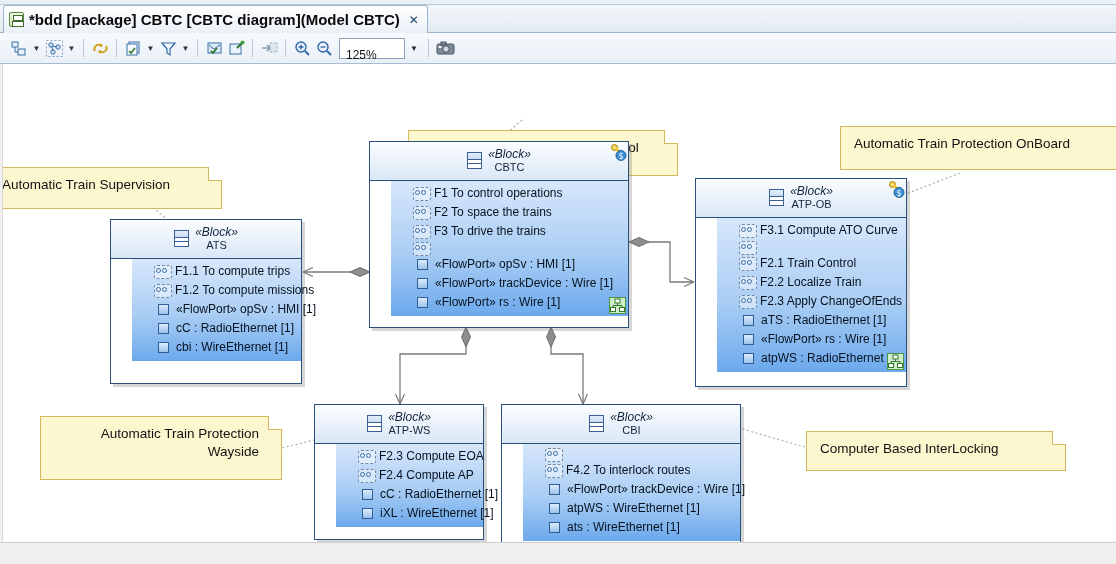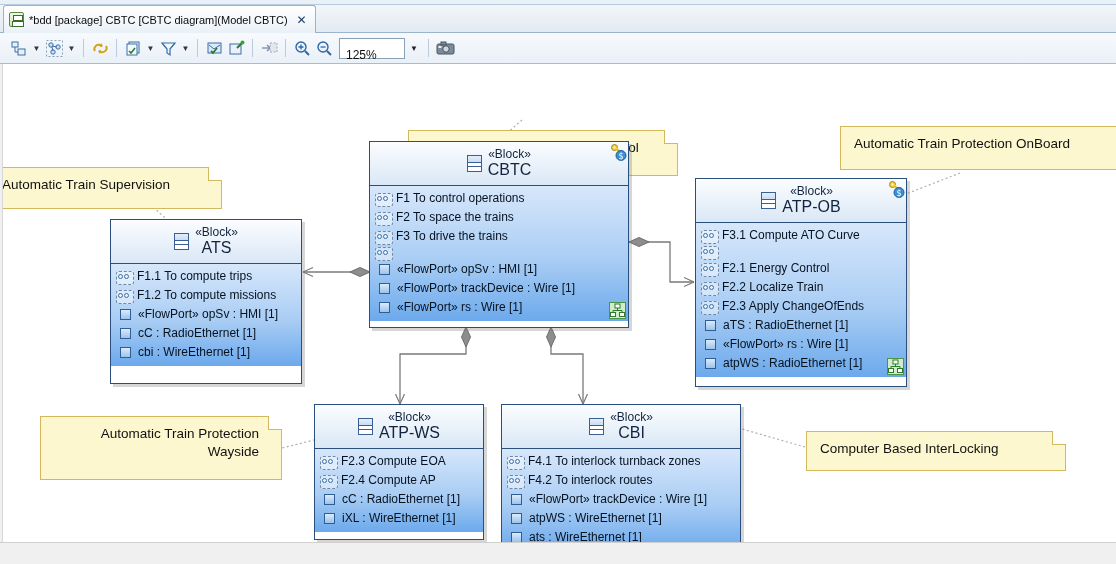--- a/index.html
+++ b/index.html
@@ -24,21 +24,21 @@
   }
   .tab {
     position: absolute; left: 3px; top: 0px; height: 28px;
     display: flex; align-items: center; gap: 5px;
     padding: 0 8px 0 5px;
     background: linear-gradient(to bottom,#ffffff 0%, #f3f7fb 60%, #e9f0f7 100%);
     border: 1px solid #9bb4cc; border-bottom: none;
     border-top-left-radius: 3px; border-top-right-radius: 3px;
   }
   .tab-title {
-    font-size: 11px; color: #0a0a0a; white-space: nowrap;
+    font-size: 15px; color: #0a0a0a; white-space: nowrap; font-weight: bold;
   }
   .tab-close {
     font-size: 12px; color: #20406a; margin-left: 4px;
     font-family: "DejaVu Sans", sans-serif;
   }
   .tab-icon {
     width: 15px; height: 15px; flex: 0 0 15px;
     border: 1px solid #5c8a3c; border-radius: 2px;
     background: linear-gradient(to bottom,#ecf7e3,#cfe9bb);
     position: relative;
@@ -120,27 +120,28 @@
   .blk-icon::before {
     content:""; position:absolute; left:0; right:0; top:0; height:6px;
     background: linear-gradient(to bottom,#e4eefb,#c9ddf4);
     border-bottom: 1px solid #3a5f94;
   }
   .blk-icon::after {
     content:""; position:absolute; left:0; right:0; top:10px; height:1px;
     background: #3a5f94;
   }
   .hdr-text { text-align: center; line-height: 1.12; }
-  .stereo { font-size: 12px; color: #12243d; display: block; }
-  .blk-name { font-size: 16px; color: #12243d; display: block; }
+  .stereo { font-size: 12px; color: #12243d; display: block; font-style: italic; }
+  .blk-name { font-size: 11px; color: #12243d; display: block; }
 
   .block-body {
     background: linear-gradient(to bottom,#d7e7fb 0%, #a9cdf4 55%, #6ca9ec 100%);
-    padding: 3px 0px 4px 0px;
+    padding: 3px 0px 4px 17px;
     position: relative;
+    margin-left: 21px;
   }
   .feat {
     display: flex; align-items: center; gap: 5px;
     padding: 1px 4px 1px 5px;
     font-size: 12px; color: #07121f; white-space: nowrap;
     line-height: 17px;
   }
   .feat-label { font-size: 12px; color: #07121f; }
 
   
@@ -533,21 +534,21 @@
           <span class="ic-op">
             <i class="a"></i>
             <i class="b"></i>
           </span>
         </div>
       <div class="feat">
           <span class="ic-op">
             <i class="a"></i>
             <i class="b"></i>
           </span>
-          <span class="feat-label">F2.1 Energy Control</span>
+          <span class="feat-label">F2.1 Train Control</span>
         </div>
       <div class="feat">
           <span class="ic-op">
             <i class="a"></i>
             <i class="b"></i>
           </span>
           <span class="feat-label">F2.2 Localize Train</span>
         </div>
       <div class="feat">
           <span class="ic-op">
@@ -625,21 +626,20 @@
           <span class="blk-name">CBI</span>
         </span>
       </div>
     </div>
     <div class="block-body">
       <div class="feat">
           <span class="ic-op">
             <i class="a"></i>
             <i class="b"></i>
           </span>
-          <span class="feat-label">F4.1 To interlock turnback zones</span>
         </div>
       <div class="feat">
           <span class="ic-op">
             <i class="a"></i>
             <i class="b"></i>
           </span>
           <span class="feat-label">F4.2 To interlock routes</span>
         </div>
       <div class="feat port">
           <span class="ic-port"></span>

